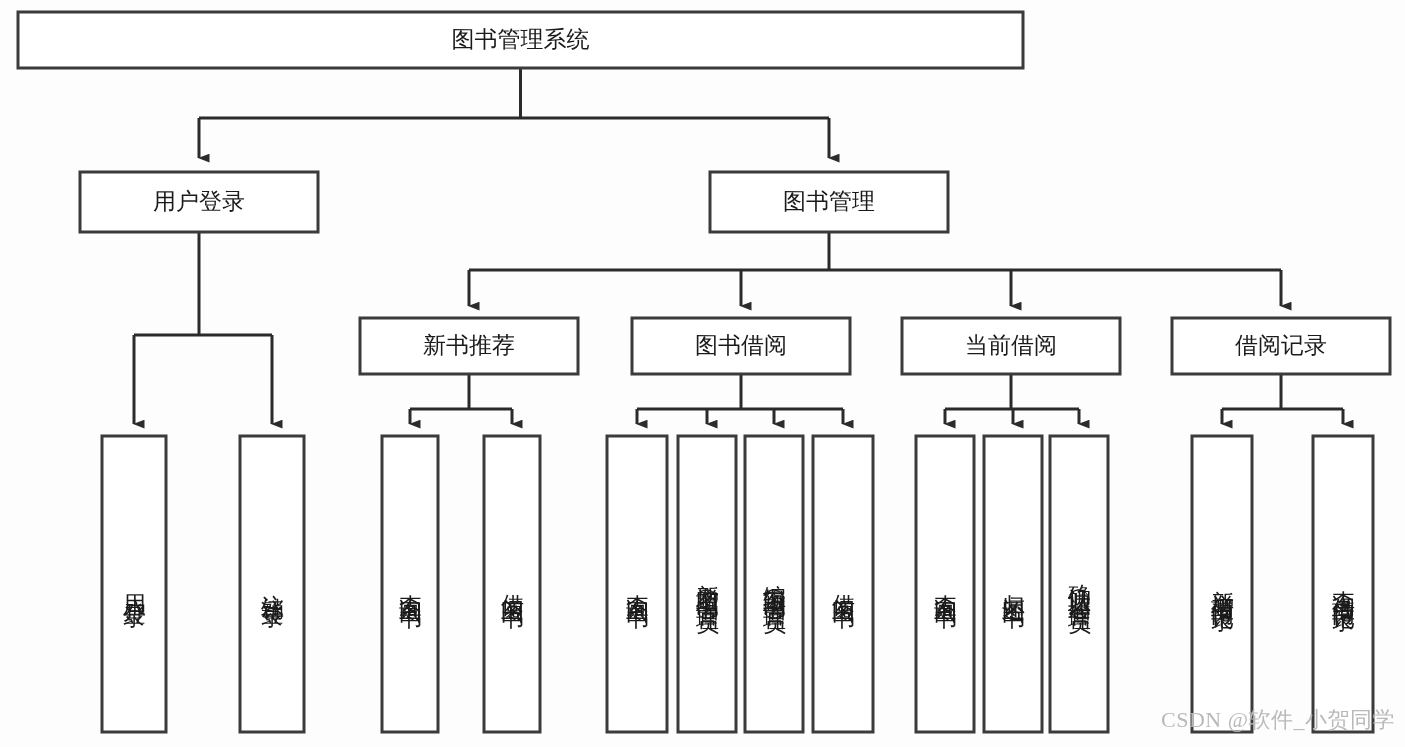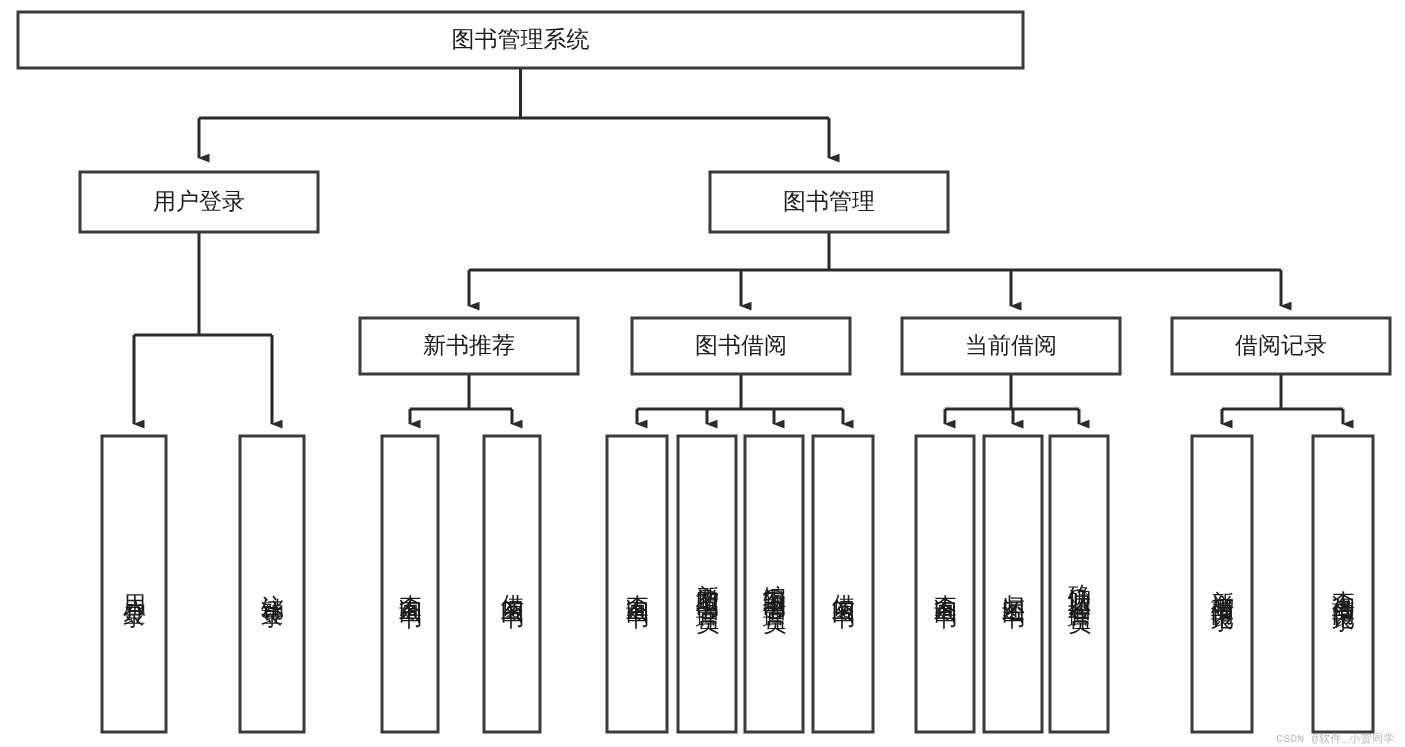--- a/index.html
+++ b/index.html
@@ -56,23 +56,23 @@
     font-family: "Liberation Sans", "DejaVu Sans", sans-serif;
     font-size: 23px;
     line-height: 1.12;
     letter-spacing: 4px;
     color: #1a1a1a;
     white-space: nowrap;
   }
   .watermark {
     position: absolute;
     right: 10px;
-    bottom: 1px;
-    font-family: Liberation Mono, monospace;
-    font-size: 11px;
+    bottom: 12px;
+    font-family: Liberation Serif, serif;
+    font-size: 22px;
     color: #b9b9b9;
     letter-spacing: 0.5px;
     user-select: none;
   }
 </style>
 </head>
 <body>
 
 <div id="diagram-root">
 

